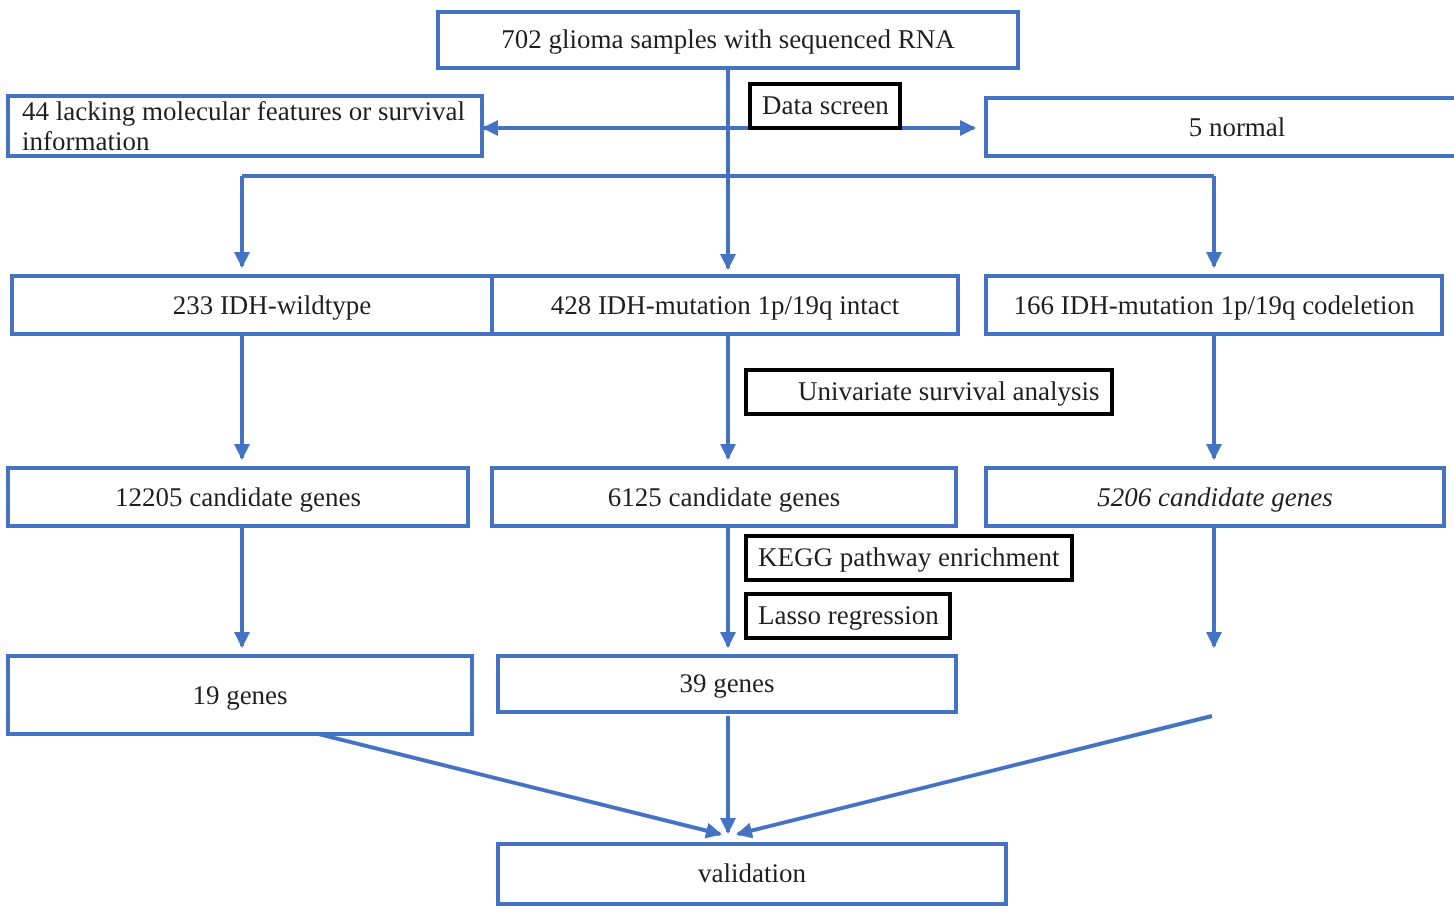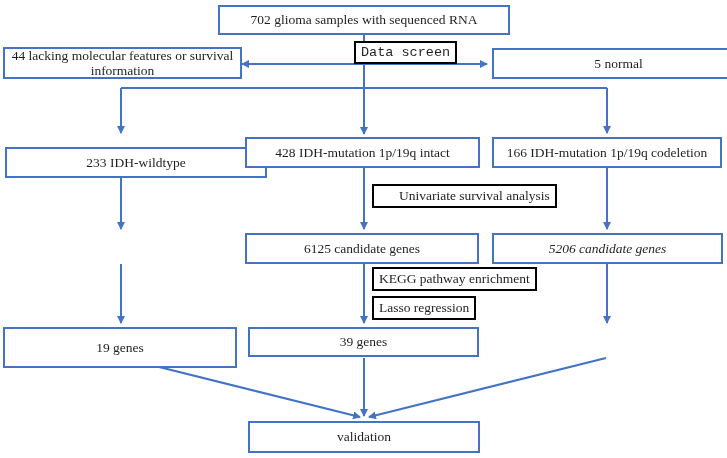--- a/index.html
+++ b/index.html
@@ -26,21 +26,20 @@
     stroke-width:2;
     fill:none;
   }
   .arrowhead-fill{fill:var(--accent);}
   .node{
     position:absolute;
     box-sizing:border-box;
     border:2px solid var(--accent);
     background:var(--bg);
     display:flex;align-items:center;justify-content:center;
-    text-align:center;
     font-size:13.5px;
     line-height:1.12;
     z-index:1;
     padding:13px 6px;
   }
   .process{
     position:absolute;
     box-sizing:border-box;
     border:2.5px solid var(--process-border);
     background:var(--bg);
@@ -81,34 +80,35 @@
     <path class="arrow" d="M364,264 L364,323" marker-end="url(#ah)"></path>
     <path class="arrow" d="M607,264 L607,323" marker-end="url(#ah)"></path>
 
     <path class="arrow" d="M123,358 L360,417" marker-end="url(#ah)"></path>
     <path class="arrow" d="M364,358 L364,416" marker-end="url(#ah)"></path>
     <path class="arrow" d="M606,358 L369,417" marker-end="url(#ah)"></path>
   </svg>
 
   <div class="node" style="left:218px;top:5px;width:292px;height:28px;">702 glioma samples with sequenced RNA</div>
 
-  <div class="process" style="left:354px;top:41px;font-family:Liberation Mono, monospace;">Data screen</div>
+  <div class="process" style="left:374px;top:41px;">Data screen</div>
   <div class="node" style="left:3px;top:47px;width:239px;height:32px;">44 lacking molecular features or survival information</div>
   <div class="node" style="left:492px;top:48px;width:253px;height:31px;">5 normal</div>
 
-  <div class="node" style="left:5px;top:147px;width:262px;height:31px;">233 IDH-wildtype</div>
+  <div class="node" style="left:5px;top:137px;width:262px;height:31px;">233 IDH-wildtype</div>
   <div class="node" style="left:245px;top:137px;width:235px;height:31px;">428 IDH-mutation 1p/19q intact</div>
   <div class="node" style="left:492px;top:137px;width:230px;height:31px;">166 IDH-mutation 1p/19q codeletion</div>
 
   <div class="process" style="left:372px;top:184px;padding-left:25px;">Univariate survival analysis</div>
 
+  <div class="node" style="left:3px;top:233px;width:232px;height:31px;">12205 candidate genes</div>
   <div class="node" style="left:245px;top:233px;width:234px;height:31px;">6125 candidate genes</div>
   <div class="node" style="left:492px;top:233px;width:231px;height:31px;font-style:italic;">5206 candidate genes</div>
 
   <div class="process" style="left:372px;top:296px;">Lasso regression</div>
   <div class="process" style="left:372px;top:267px;">KEGG pathway enrichment</div>
 
   <div class="node" style="left:3px;top:327px;width:234px;height:41px;">19 genes</div>
   <div class="node" style="left:248px;top:327px;width:231px;height:15px;">39 genes</div>
 
-  <div class="node" style="left:248px;top:421px;width:232px;height:32px;">validation</div>
+  <div class="node" style="left:248px;top:421px;width:256px;height:32px;">validation</div>
 
 </div>
 
 </body></html>

